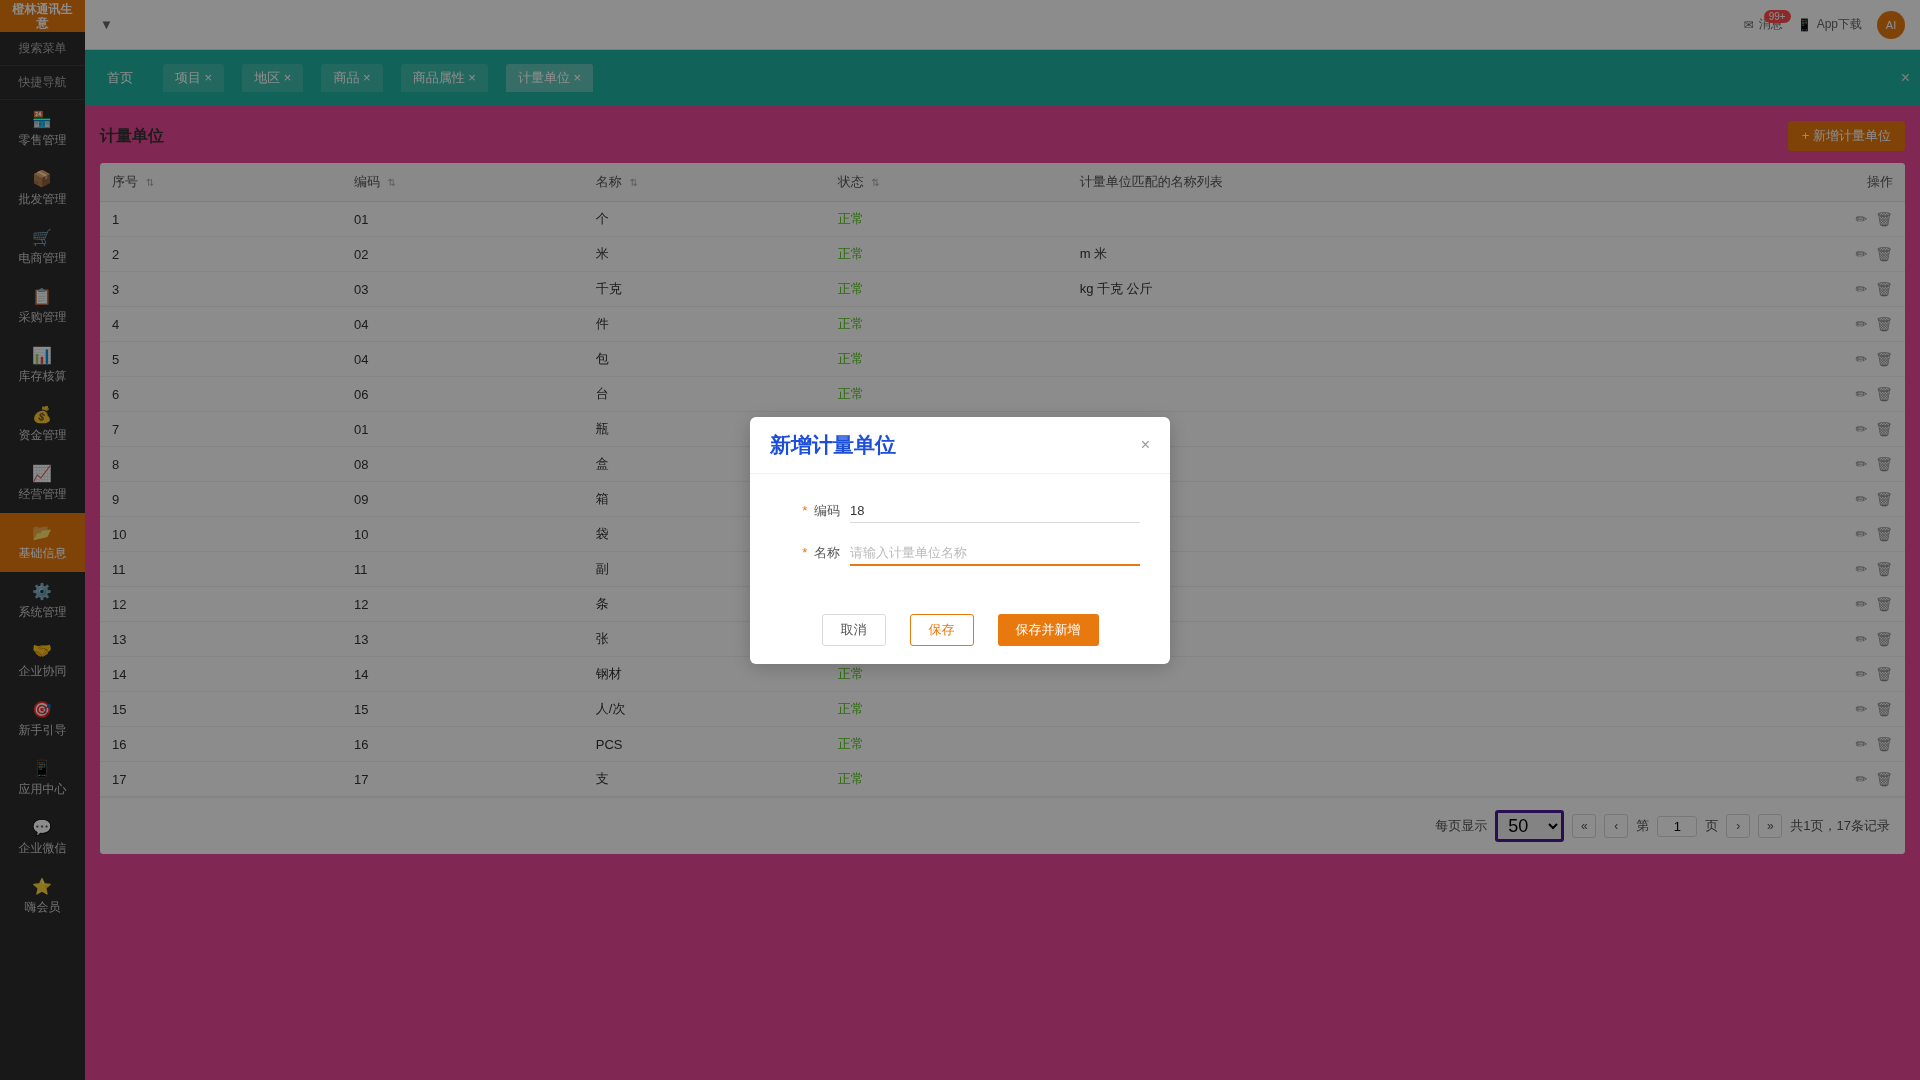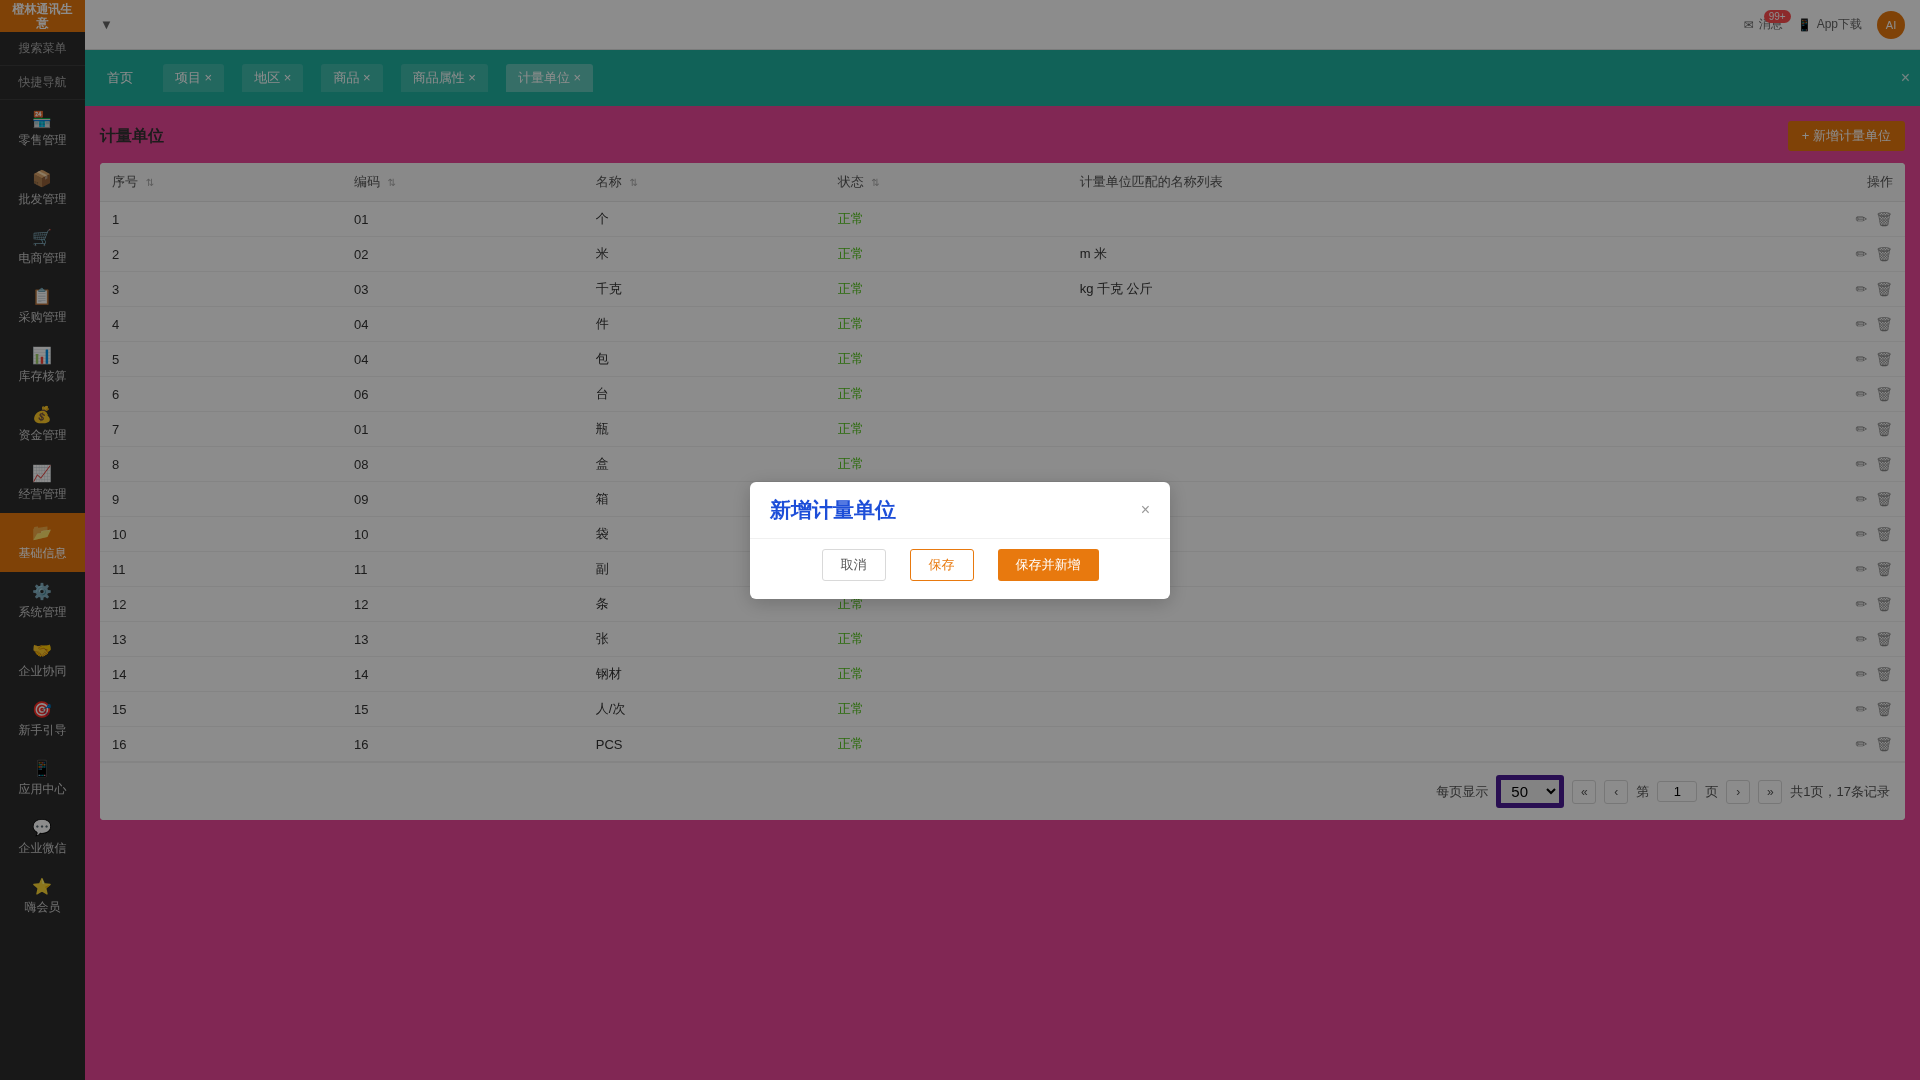--- a/index.html
+++ b/index.html
@@ -49,21 +49,21 @@
     thead tr { background: #f9f9f9; border-bottom: 1px solid #e8e8e8; }
     th { padding: 10px 12px; text-align: left; font-weight: 500; color: #555; font-size: 13px; border-bottom: 1px solid #e8e8e8; cursor: pointer; white-space: nowrap; }
     th .sort-icon { display: inline-block; margin-left: 4px; opacity: 0.5; font-size: 10px; }
     td { padding: 8px 12px; border-bottom: 1px solid #f0f0f0; font-size: 13px; color: #333; }
     .status-normal { color: #52c41a; font-size: 13px; }
     .action-btns { display: flex; gap: 8px; justify-content: flex-end; }
     .action-btn { color: #888; cursor: pointer; font-size: 14px; }
 
     
     .pagination { display: flex; align-items: center; justify-content: flex-end; padding: 12px 15px; gap: 8px; font-size: 13px; color: #555; background: white; border-top: 1px solid #f0f0f0; }
-    .page-size-select { border: 5px solid #4c1d95; padding: 2px 6px; border-radius: 3px; font-size: 15px; cursor: pointer; }
+    .page-size-select { border: 3px solid #4c1d95; padding: 2px 6px; border-radius: 3px; font-size: 18px; cursor: pointer; }
     .page-nav-btn { width: 24px; height: 24px; display: flex; align-items: center; justify-content: center; border: 1px solid #d9d9d9; border-radius: 3px; cursor: pointer; background: white; color: #555; font-size: 12px; }
     .page-num-input { width: 40px; text-align: center; border: 1px solid #d9d9d9; border-radius: 3px; padding: 2px 4px; font-size: 13px; }
 
     
     .overlay { position: fixed; inset: 0; background: rgba(0,0,0,0.45); z-index: 100; display: flex; align-items: center; justify-content: center; }
 
     
     .modal { background: white; border-radius: 6px; width: 420px; box-shadow: 0 4px 20px rgba(0,0,0,0.2); z-index: 101; overflow: hidden; }
     .modal-header { padding: 14px 20px; border-bottom: 1px solid #f0f0f0; display: flex; justify-content: space-between; align-items: center; }
     .modal-title { font-size: 21px; font-weight: bold; color: #1d4ed8; }
@@ -412,20 +412,33 @@
     <td>PCS</td>
     <td><span class="status-normal">正常</span></td>
     <td></td>
     <td>
       <div class="action-btns">
         <span class="action-btn" title="编辑">✏</span>
         <span class="action-btn" title="删除">🗑</span>
       </div>
     </td>
   </tr>
+            <tr>
+    <td>17</td>
+    <td>17</td>
+    <td>支</td>
+    <td><span class="status-normal">正常</span></td>
+    <td></td>
+    <td>
+      <div class="action-btns">
+        <span class="action-btn" title="编辑">✏</span>
+        <span class="action-btn" title="删除">🗑</span>
+      </div>
+    </td>
+  </tr>
           </tbody>
       </table>
 
       <div class="pagination">
         <span>每页显示</span>
         <select class="page-size-select">
           <option>50</option>
           <option>20</option>
           <option>100</option>
         </select>
@@ -441,19 +454,35 @@
     </div>
   </div>
 </div>
 
 <div class="overlay">
   <div class="modal">
     <div class="modal-header">
       <span class="modal-title">新增计量单位</span>
       <span class="modal-close">×</span>
     </div>
+    <div class="modal-body">
+      <div class="form-row">
+        <div class="form-label">
+          <span class="form-required">*</span>
+          <span>编码</span>
+        </div>
+        <input class="form-input" type="text" value="18" style="">
+      </div>
+      <div class="form-row">
+        <div class="form-label">
+          <span class="form-required">*</span>
+          <span>名称</span>
+        </div>
+        <input class="form-input active-border" type="text" placeholder="请输入计量单位名称" style="">
+      </div>
+    </div>
     <div class="modal-footer">
       <button class="btn-cancel">取消</button>
       <button class="btn-save">保存</button>
       <button class="btn-save-new">保存并新增</button>
     </div>
   </div>
 </div>
 
 </body></html>

